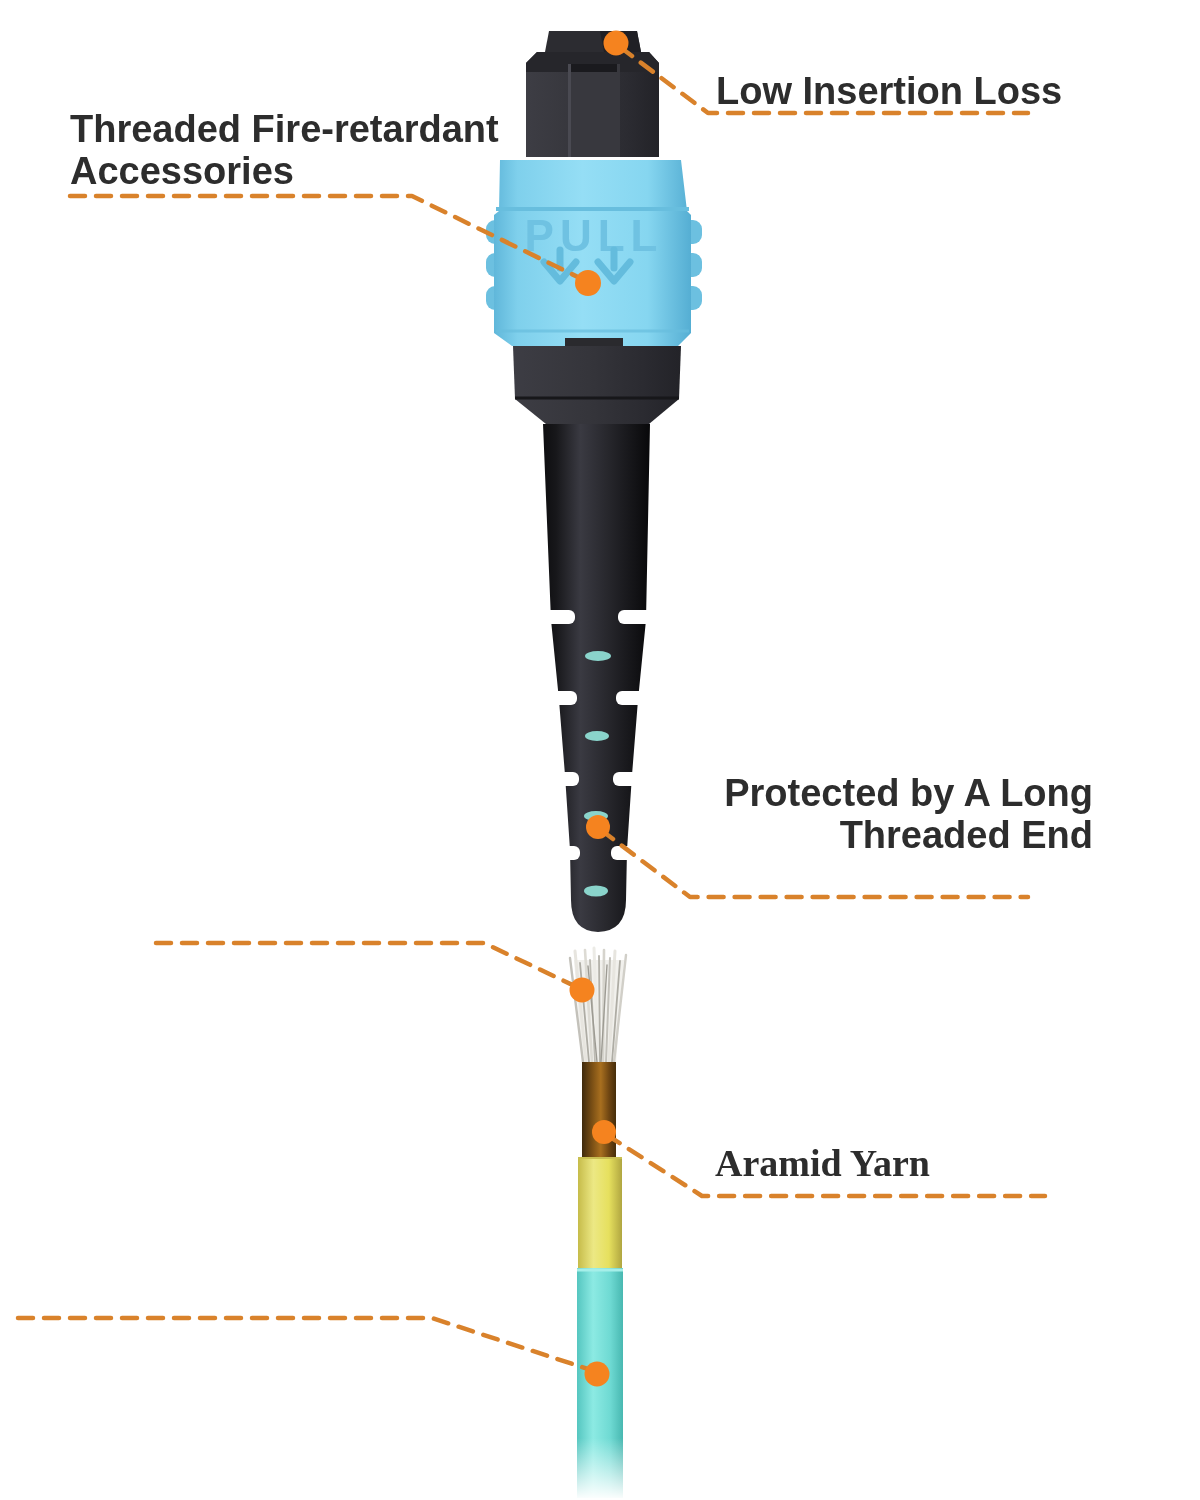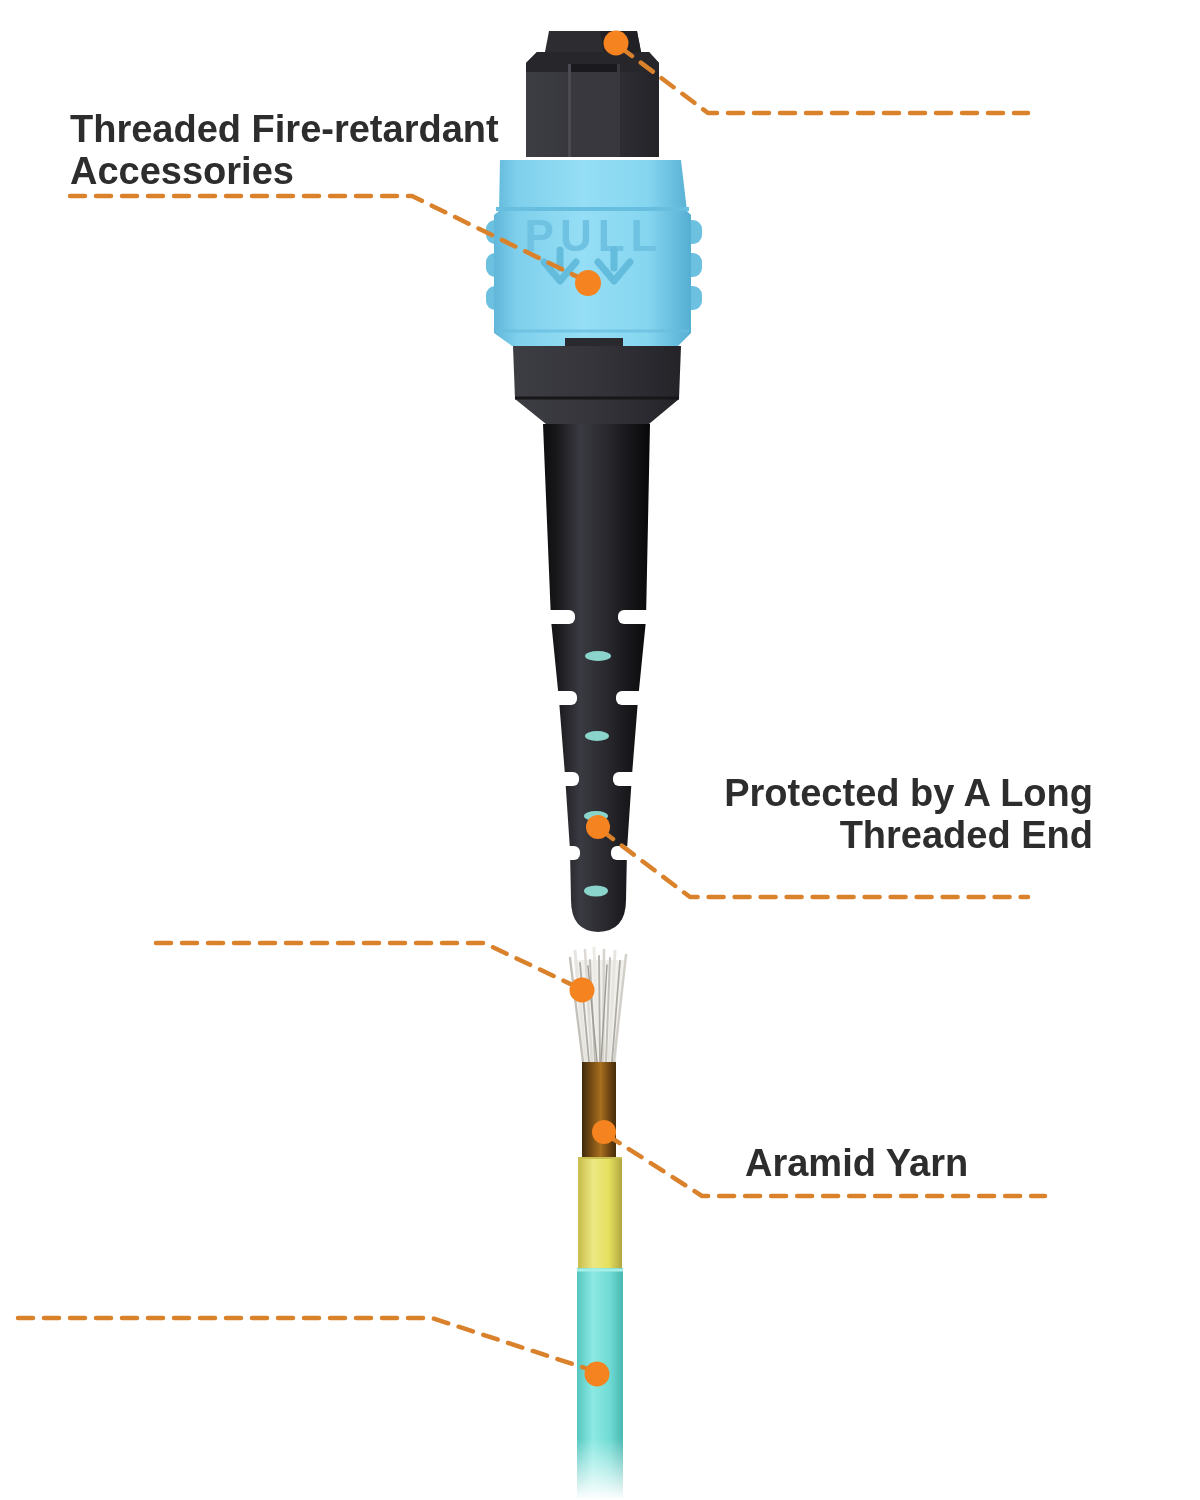--- a/index.html
+++ b/index.html
@@ -190,22 +190,23 @@
     <g fill="#F5831F">
       <circle cx="616" cy="43" r="12.5"></circle>
       <circle cx="588" cy="283" r="13"></circle>
       <circle cx="598" cy="827" r="12"></circle>
       <circle cx="582" cy="990" r="12.5"></circle>
       <circle cx="604" cy="1132" r="12"></circle>
       <circle cx="597" cy="1374" r="12.5"></circle>
     </g>
   </svg>
 
+  <div class="callout nowrap" style="left:716px; top:70px;">Low Insertion Loss</div>
 
   <div class="callout" style="left:70px; top:108px; width:490px;">Threaded Fire-retardant Accessories</div>
 
   <div class="callout" style="left:703px; top:772px; width:390px;text-align:right;">Protected by A Long Threaded End</div>
 
 
-  <div class="callout nowrap" style="left:745px; top:1142px;">Aramid Yarn</div>
+  <div class="callout nowrap" style="left:715px; top:1142px;font-family:Liberation Serif, serif;">Aramid Yarn</div>
 
 
 </div>
 
 </body></html>

